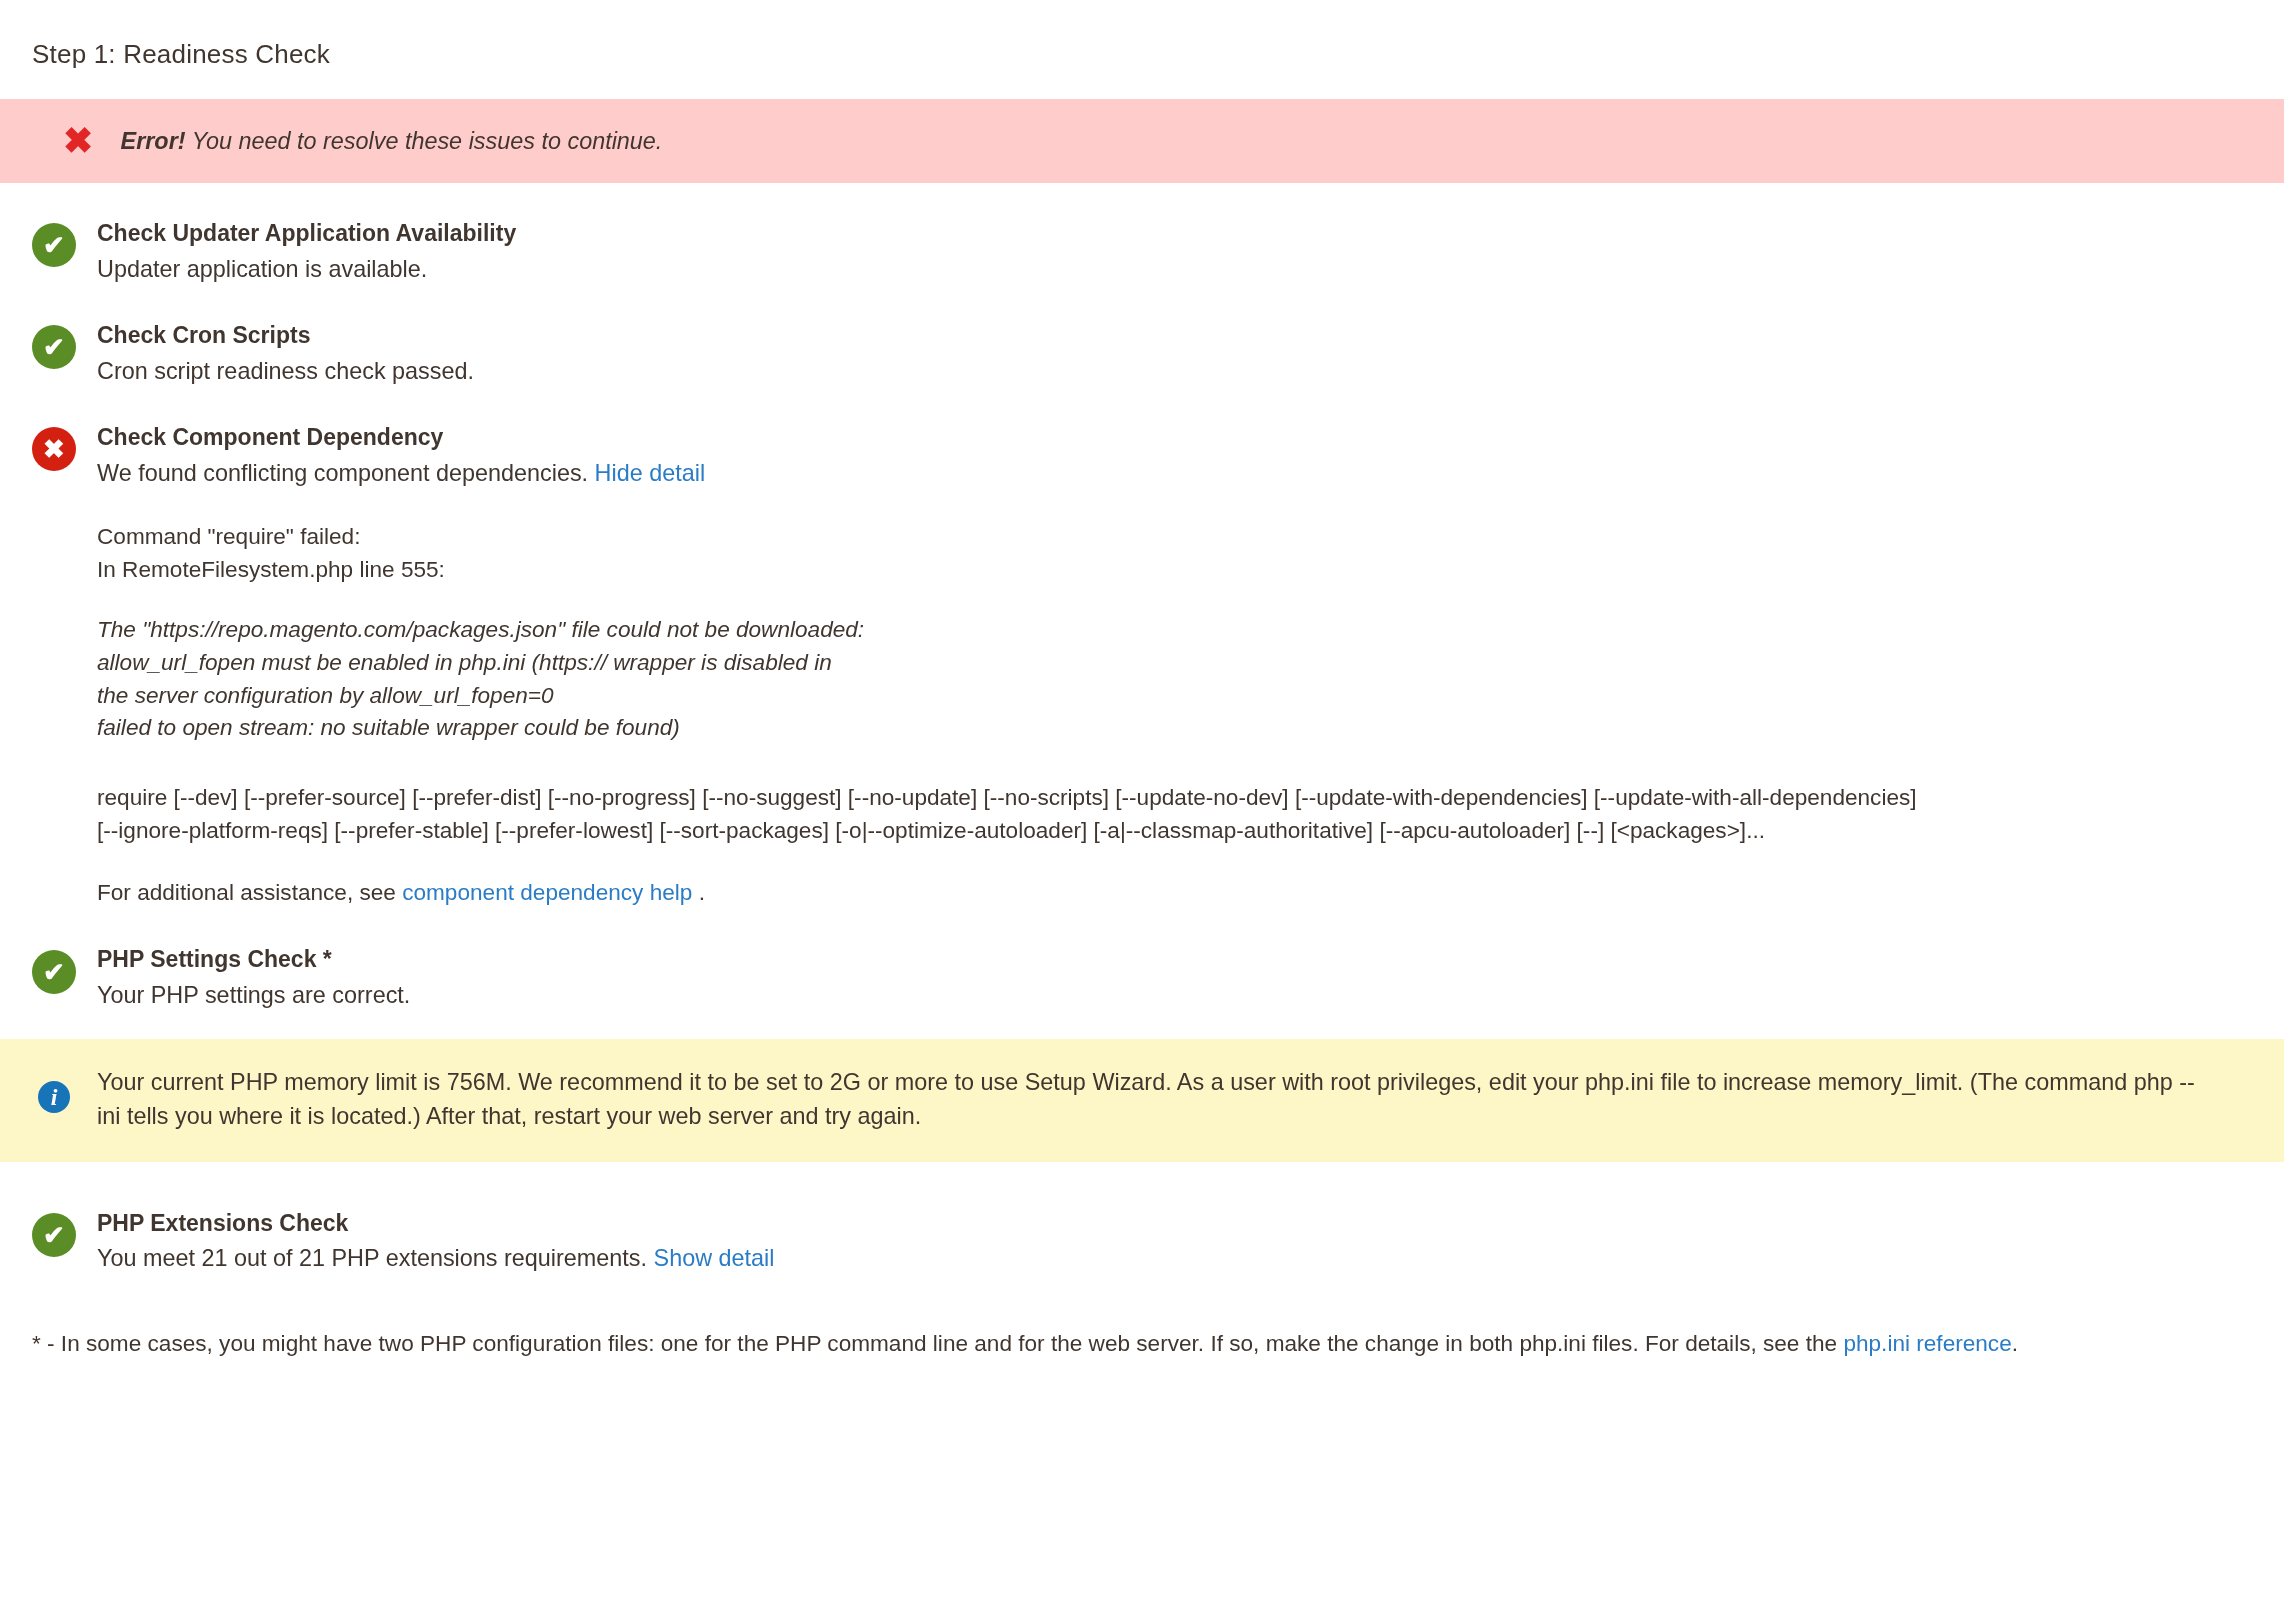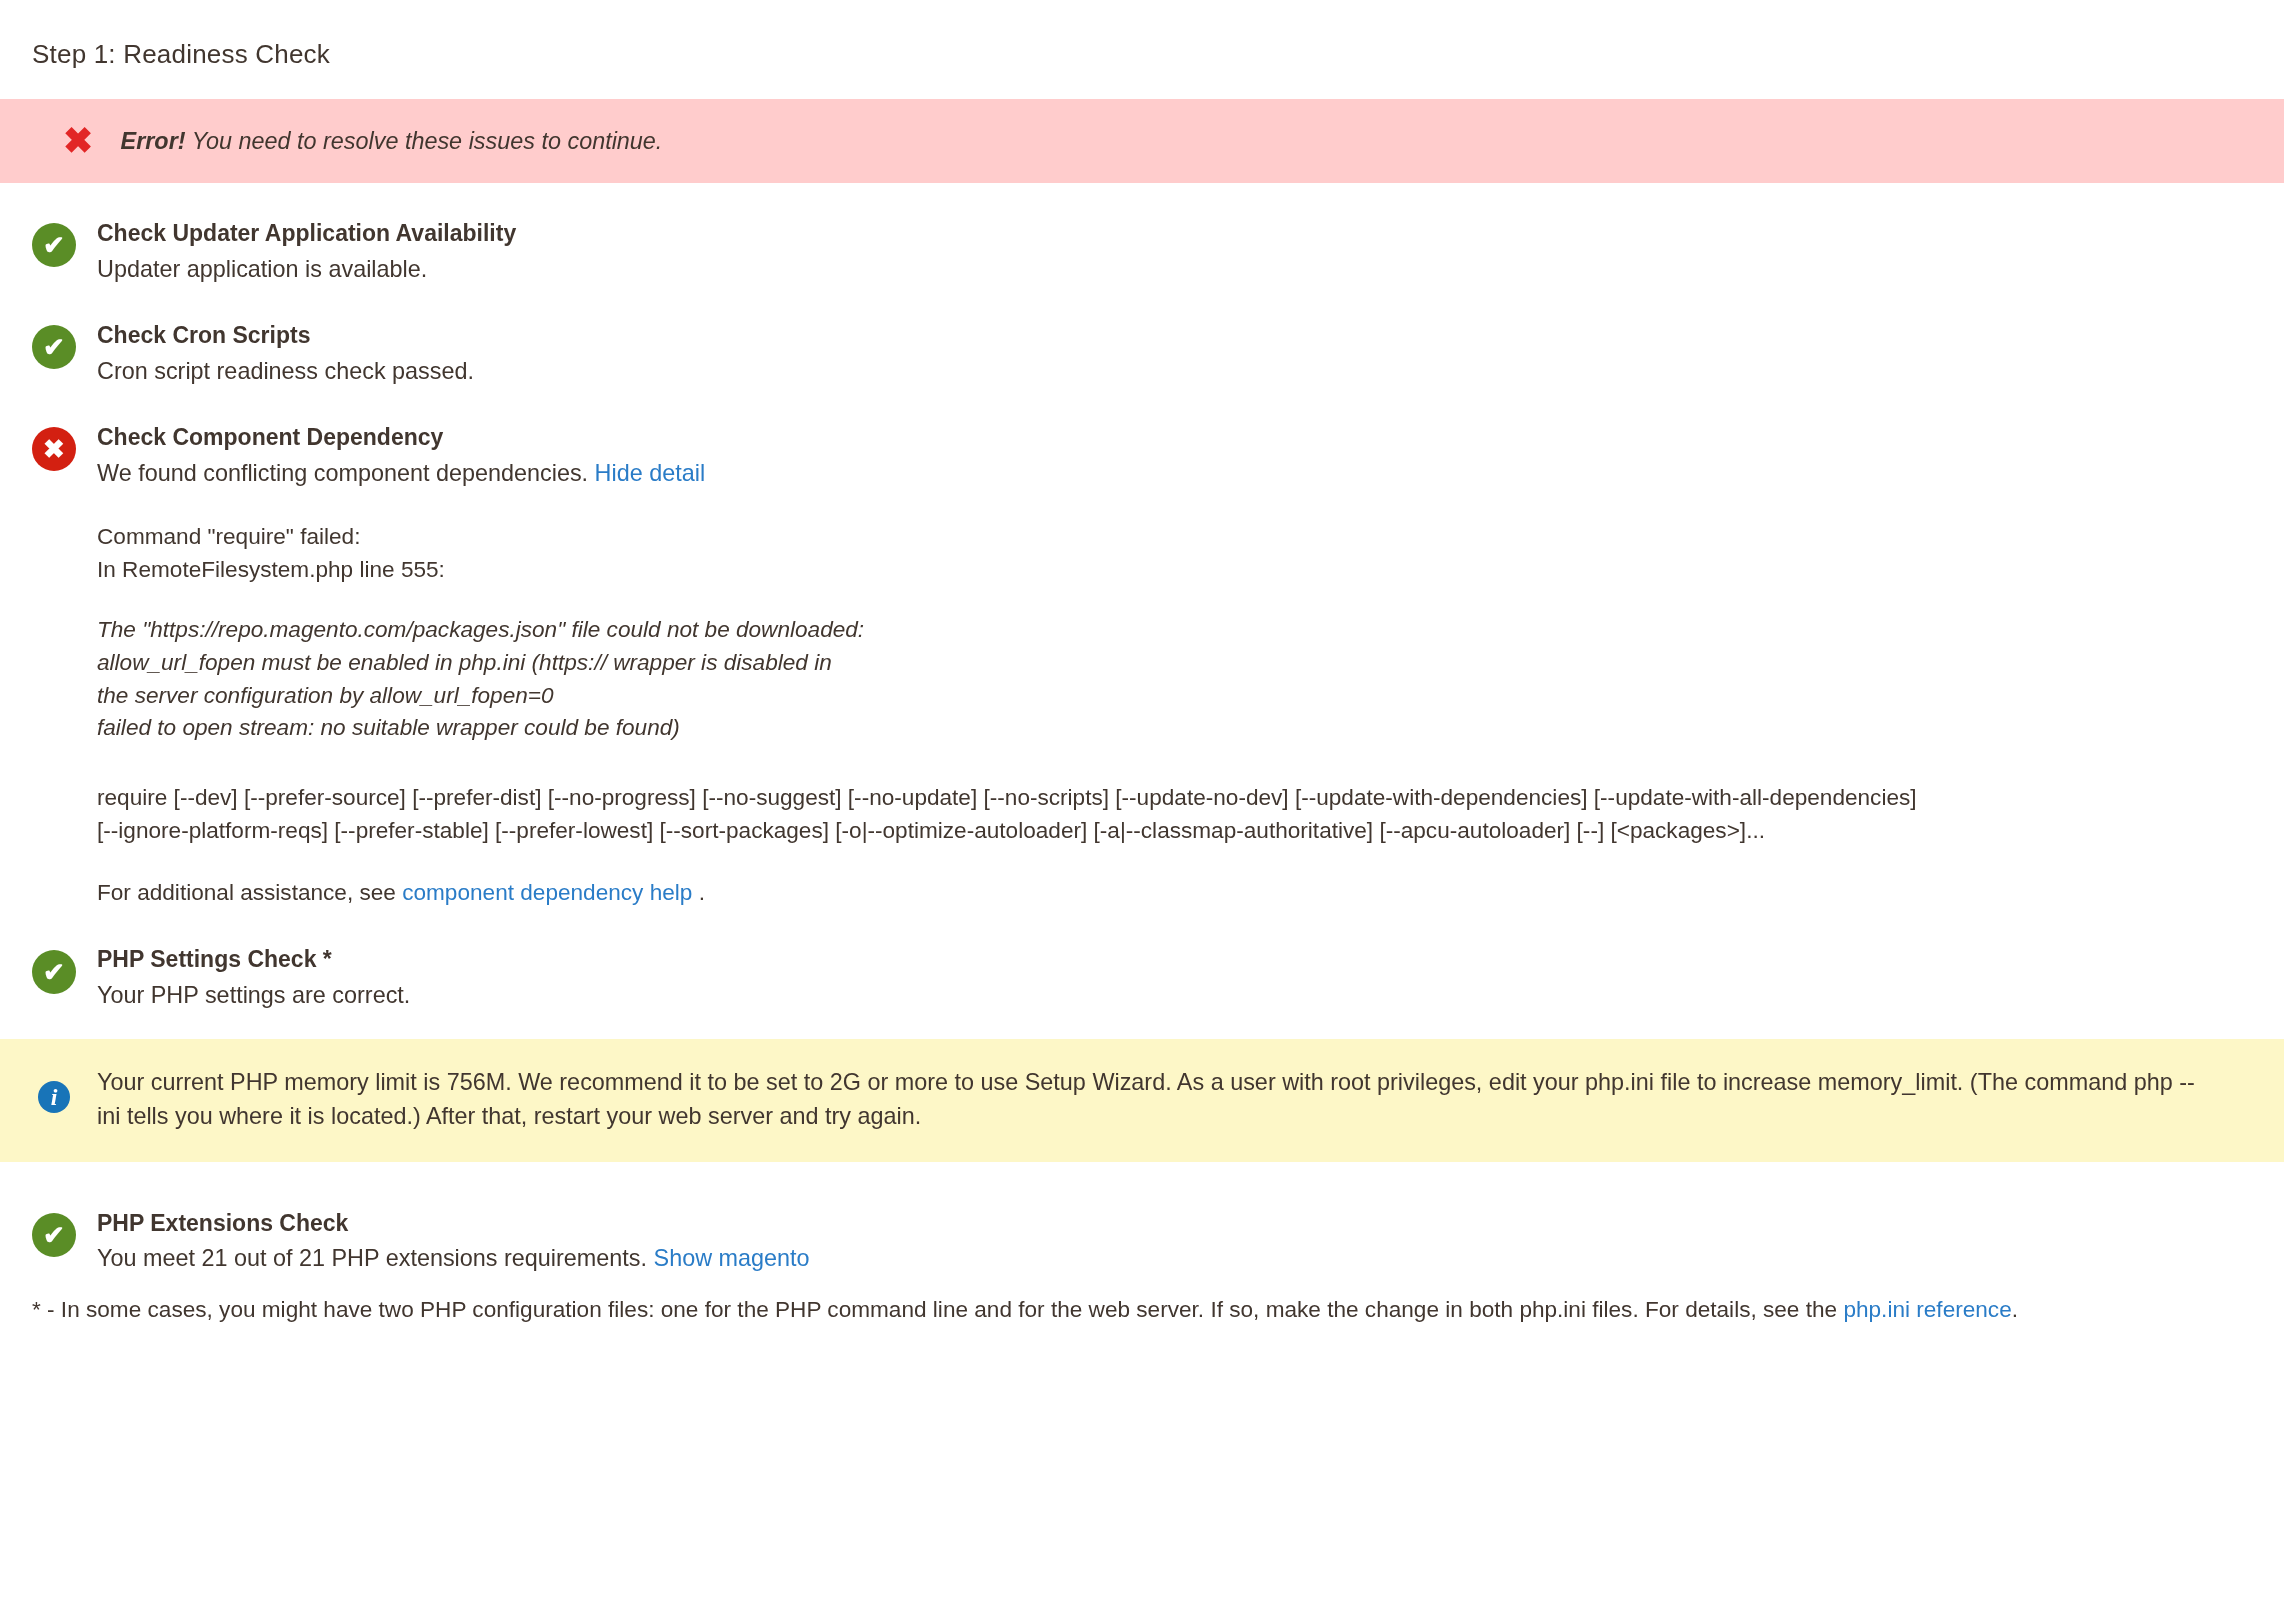--- a/index.html
+++ b/index.html
@@ -151,21 +151,21 @@
     line-height: 1.45;
     color: #41362f;
     max-width: 2098px;
   }
 
   .footnote {
     border-top: 0.8px solid transparent;
     font-size: 22.6px;
     color: #41362f;
     padding: 0 32px 32px 32px;
-    margin-top: 21px;
+    margin-top: 55px;
   }
   .hr {
     height: 0.8px;
     background: #d6d6d6;
     margin: 37px 32px 0 32px;
   }
 </style>
 </head>
 <body>
 
@@ -241,21 +241,21 @@
     <div class="notice-text">Your current PHP memory limit is 756M. We recommend it to be set to 2G or more to use Setup Wizard. As a user with root privileges, edit your php.ini file to increase memory_limit. (The command php --ini tells you where it is located.) After that, restart your web server and try again.</div>
   </div>
 
   <div class="check-list">
     <div class="check-item" style="margin-bottom:0;">
       <span class="status-icon success">✔</span>
       <div class="check-body">
         <div class="check-title">PHP Extensions Check</div>
         <div class="check-desc">
           <span>You meet 21 out of 21 PHP extensions requirements.</span>
-          <a class="link">Show magento</a>
+          <a class="link">Show detail</a>
         </div>
       </div>
     </div>
   </div>
 
   <div class="footnote">
     <span>* - In some cases, you might have two PHP configuration files: one for the PHP command line and for the web server. If so, make the change in both php.ini files. For details, see the </span><a class="link">php.ini reference</a><span>.</span>
   </div>
 
   <div class="hr"></div>

